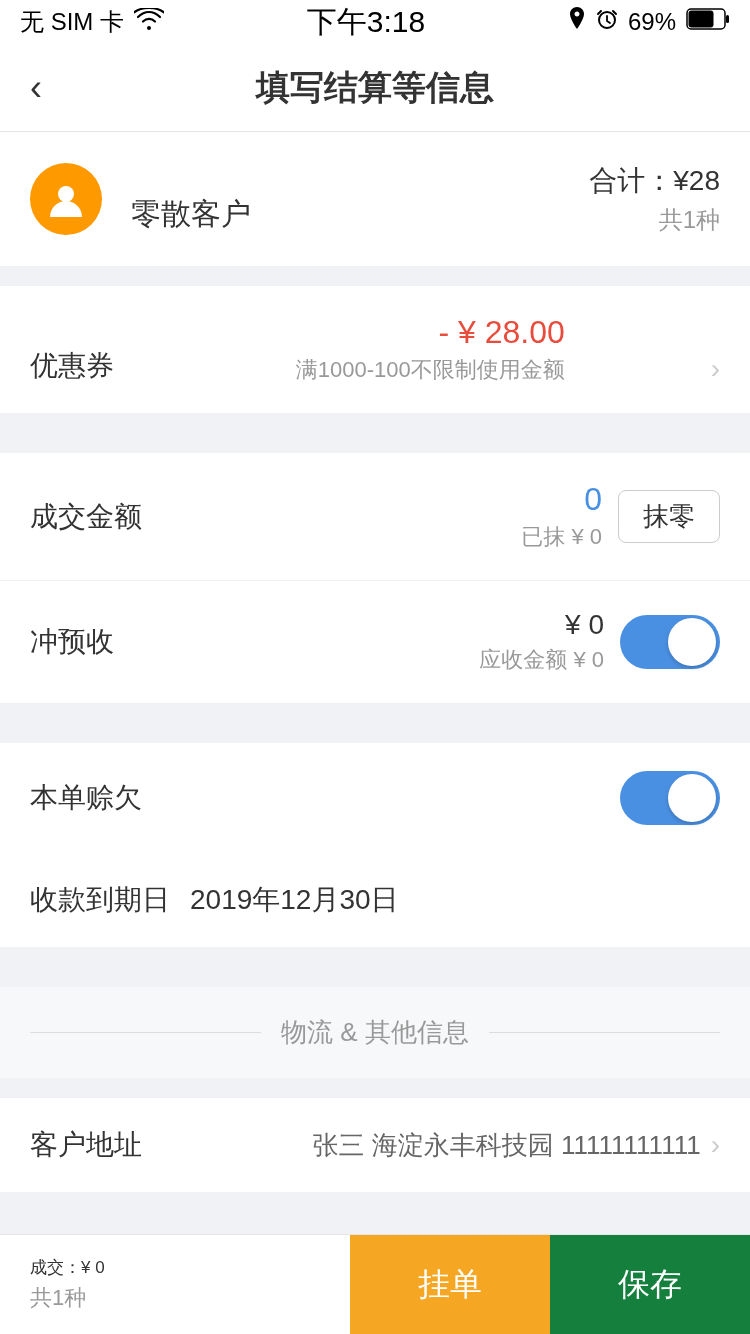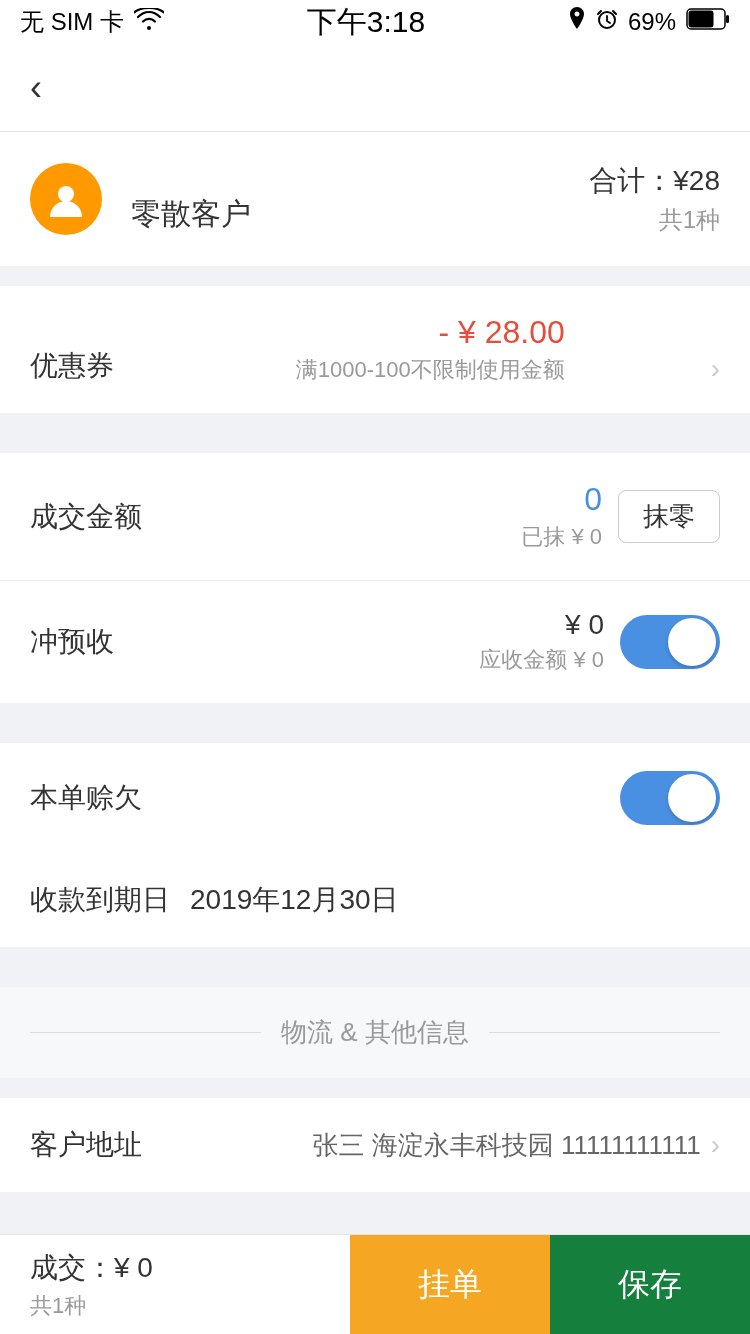--- a/index.html
+++ b/index.html
@@ -296,21 +296,21 @@
       border-top: 1px solid #e5e5e5;
     }
     .bottom-info {
       flex: 1;
       display: flex;
       flex-direction: column;
       justify-content: center;
       padding-left: 30px;
     }
     .bottom-deal {
-      font-size: 28px;
+      font-size: 17px;
       color: #333;
     }
     .bottom-count {
       font-size: 22px;
       color: #999;
       margin-top: 4px;
     }
     .bottom-btn {
       width: 200px;
       display: flex;
@@ -373,20 +373,21 @@
         <rect x="1" y="1" width="38" height="20" rx="4" stroke="#000" stroke-width="1.5" fill="none"></rect>
         <rect x="2.5" y="2.5" width="25" height="17" rx="3" fill="#000"></rect>
         <rect x="40" y="7" width="3" height="8" rx="1.5" fill="#000"></rect>
       </svg>
     </span>
   </div>
 </div>
 
 <div class="nav-bar">
   <span class="nav-back">‹</span>
+  <span class="nav-title">填写结算等信息</span>
 </div>
 
 <div class="section">
   <div class="customer-row">
     <div class="customer-left">
       <div class="customer-avatar">
         <svg width="40" height="40" viewBox="0 0 40 40" fill="none">
           <circle cx="20" cy="15" r="8" fill="#fff"></circle>
           <path d="M4 38c0-8.8 7.2-16 16-16s16 7.2 16 16" fill="#fff"></path>
         </svg>

